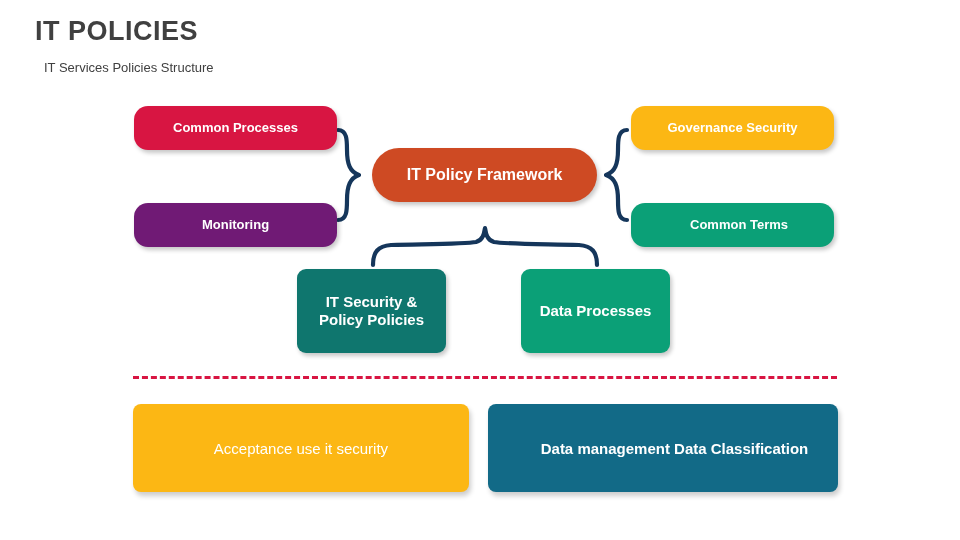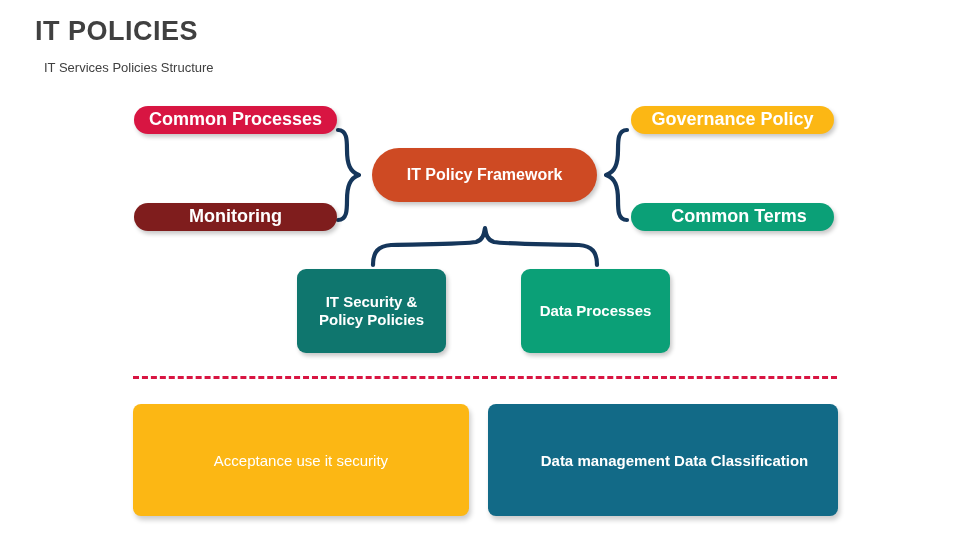--- a/index.html
+++ b/index.html
@@ -46,26 +46,26 @@
     color: #ffffff;
     font-weight: bold;
     line-height: 1.22;
     border-radius: 7px;
     box-shadow: 2px 3px 4px rgba(0,0,0,0.22);
   }
 
   
   .wing {
     width: 203px;
-    height: 28px;
-    font-size: 18px;
+    height: 44px;
+    font-size: 13px;
     border-radius: 14px;
   }
   #node-common-processes { left: 134px; top: 106px; background: #D81542; }
-  #node-monitoring       { left: 134px; top: 203px; background: #7f1d1d; }
+  #node-monitoring       { left: 134px; top: 203px; background: #701a75; }
   #node-governance       { left: 631px; top: 106px; background: #FCB714; }
   #node-common-terms     { left: 631px; top: 203px; background: #0BA077; padding-left: 13px; }
 
   
   #node-framework {
     left: 372px;
     top: 148px;
     width: 225px;
     height: 54px;
     background: #CE4A23;
@@ -105,21 +105,21 @@
 
   
   .banner {
     position: absolute;
     box-sizing: border-box;
     display: flex;
     align-items: center;
     justify-content: center;
     text-align: right;
     color: #ffffff;
-    height: 112px;
+    height: 88px;
     border-radius: 8px;
     box-shadow: 2px 4px 5px rgba(0,0,0,0.20);
     font-size: 15px;
   }
   #banner-acceptance {
     left: 133px;
     top: 404px;
     width: 336px;
     background: #FCB714;
     font-weight: normal;
@@ -162,21 +162,21 @@
            C 504 244, 540 244, 579 245
            C 592 246, 597 252, 597 265" fill="none" stroke="#15365B" stroke-width="4.2" stroke-linecap="round" stroke-linejoin="round"></path>
 </svg>
 
 <div class="node wing" id="node-common-processes">Common Processes</div>
 
 <div class="node wing" id="node-monitoring">Monitoring</div>
 
 <div class="node" id="node-framework">IT Policy Framework</div>
 
-<div class="node wing" id="node-governance">Governance Policy</div>
+<div class="node wing" id="node-governance">Governance Security</div>
 
 <div class="node wing" id="node-common-terms">Common Terms</div>
 
 <div class="node branch" id="node-it-security">
   <span>
     <span>IT Security &amp;</span><br>
     <span>Policy Policies</span>
   </span>
 </div>
 

